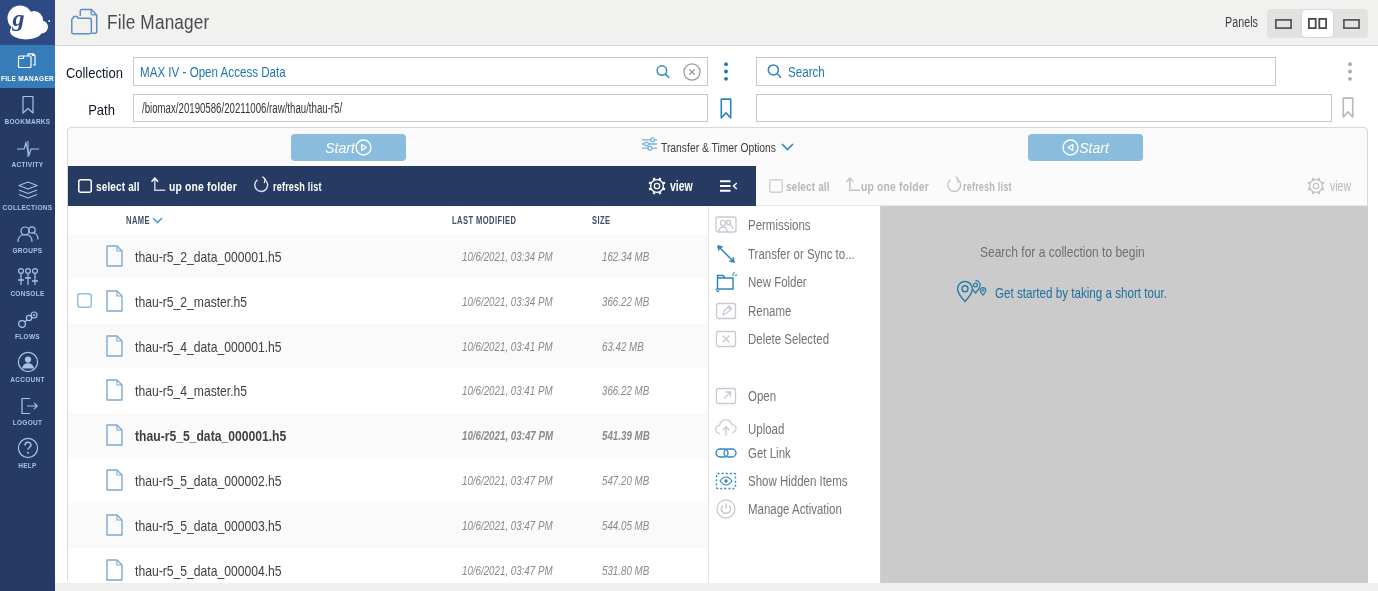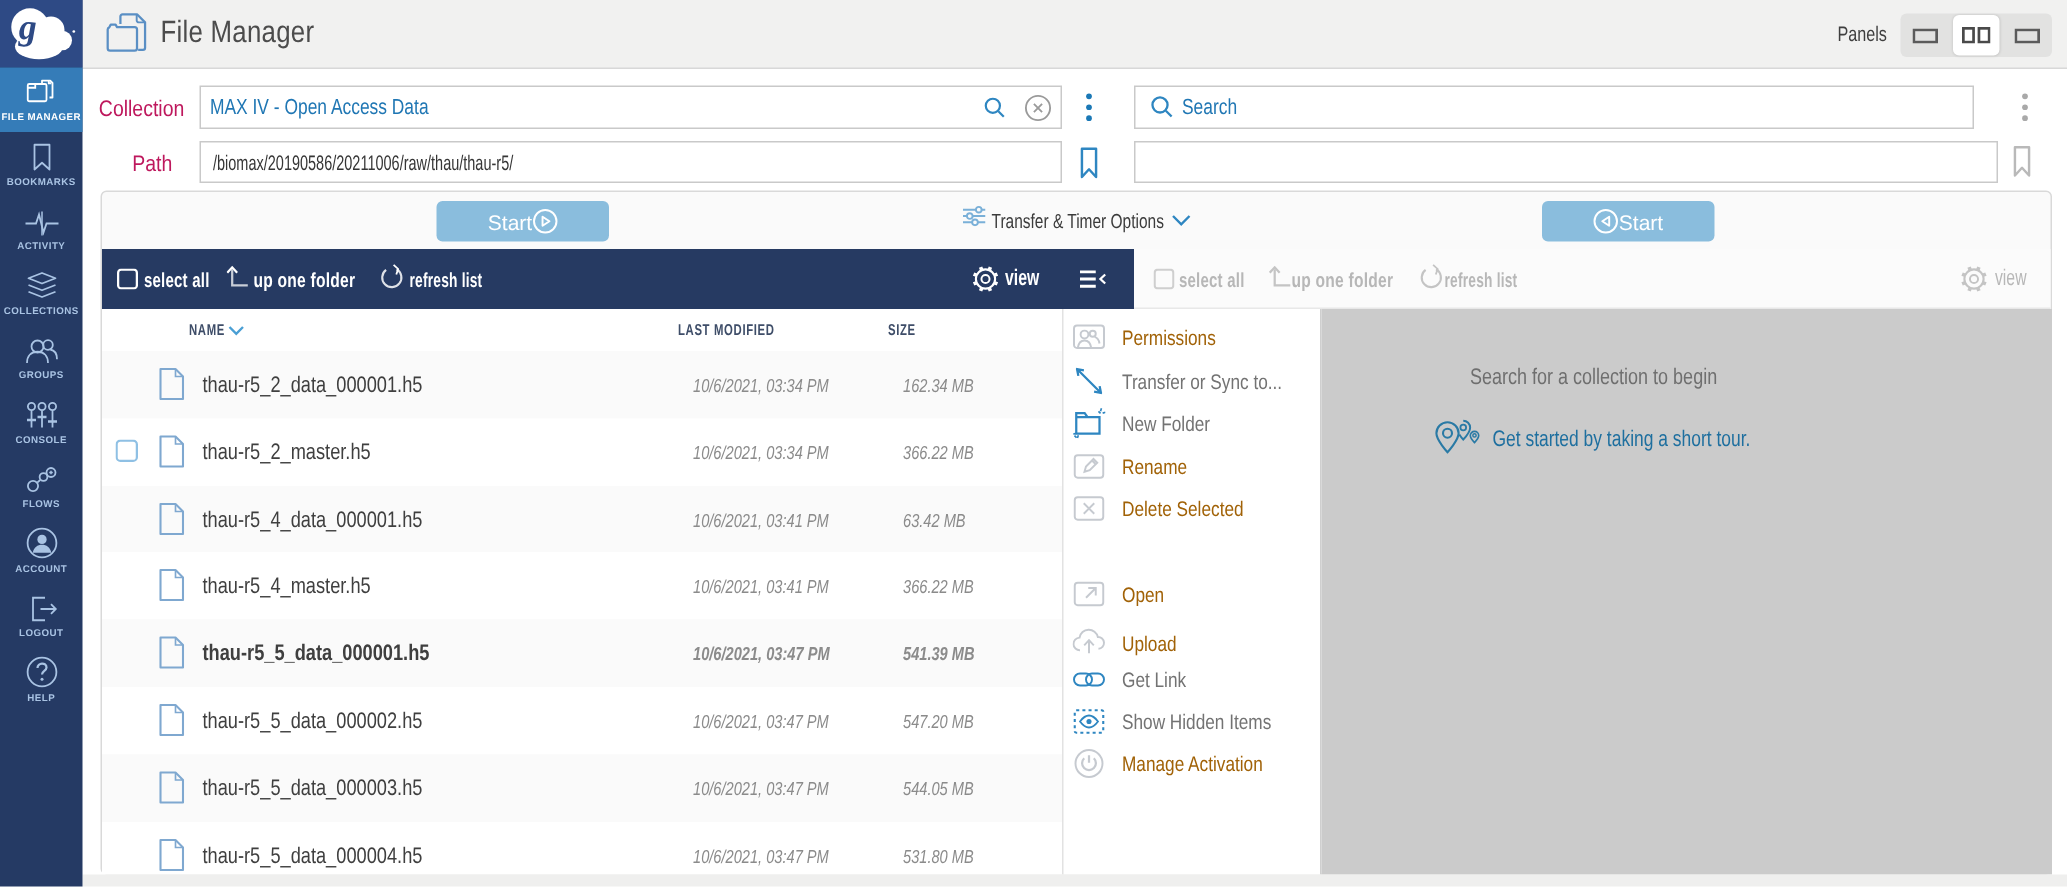--- a/index.html
+++ b/index.html
@@ -19,45 +19,45 @@
 
   
   #header { position:absolute; left:55px; top:0; width:1323px; height:46px; background:#f1f1f0; border-bottom:1px solid #d8d8d8; }
   #title { position:absolute; left:52px; top:10px; font-size:20.5px; color:#4c4c4c; letter-spacing:.2px; }
   #panels-label { position:absolute; left:1170px; top:14px; font-size:14px; color:#3f3f3f; }
   #panels-group { position:absolute; right:10px; top:9px; width:101px; height:29px; background:#e2e2e1; border-radius:4px; display:flex; align-items:center; justify-content:space-around; }
   .pbtn { width:31px; height:27px; display:flex; align-items:center; justify-content:center; }
   .pbtn.sel { background:#fff; border-radius:4px; box-shadow:0 0 2px rgba(0,0,0,.15); }
 
   
-  .flabel { position:absolute; font-size:15px; color:#be185d; text-align:right; }
+  .flabel { position:absolute; font-size:15px; color:#0f172a; text-align:right; }
   .finput { position:absolute; background:#fff; border:1px solid #c9c9c9; border-radius:0; font-size:14.5px; display:flex; align-items:center; }
 
   
   #bigbox { position:absolute; left:67px; top:127px; width:1301px; height:456px; border:1px solid #d9d9d9; border-radius:4px; background:#fafafa; }
-  .startbtn { position:absolute; width:115px; height:27px; background:#8abddd; border-radius:4px; color:#fff; font-size:14px; display:flex; align-items:center; justify-content:center; gap:0; }
+  .startbtn { position:absolute; width:115px; height:27px; background:#8abddd; border-radius:4px; color:#fff; font-size:14px; display:flex; align-items:center; justify-content:center; gap:0;font-style:italic; }
   #navybar { position:absolute; left:68px; top:166px; width:688px; height:40px; background:#263a62; color:#fff; }
   #graybar { position:absolute; left:756px; top:166px; width:611px; height:40px; background:#fbfbfb; border-bottom:1px solid #e8e8e8; color:#b7b7b7; }
   .tbtxt { font-size:13.5px; font-weight:bold; letter-spacing:.2px; }
 
   
   #listhead { position:absolute; left:68px; top:206px; width:640px; height:28px; background:#fff; }
   .colhead { position:absolute; font-size:10.5px; font-weight:bold; color:#3e4d68; letter-spacing:.6px; top:8px; transform:scaleX(.72); transform-origin:0 50%; white-space:nowrap; }
   .row { position:absolute; left:68px; width:640px; height:45px; }
   .row .fname { position:absolute; left:67px; top:14px; font-size:15px; color:#3f3f3f; transform:scaleX(.81); transform-origin:0 50%; white-space:nowrap; }
   .row .fdate { position:absolute; left:394px; top:16px; font-size:12.5px; font-style:italic; color:#8b8b8b; transform:scaleX(.78); transform-origin:0 50%; white-space:nowrap; }
   .row .fsize { position:absolute; left:534px; top:16px; font-size:12.5px; font-style:italic; color:#8b8b8b; transform:scaleX(.78); transform-origin:0 50%; white-space:nowrap; }
   .row .ficon { position:absolute; left:38px; top:11px; }
 
   
   #menu { position:absolute; left:708px; top:206px; width:173px; height:377px; background:#fff; border-left:1px solid #e2e2e2; border-right:1px solid #cfcfcf; }
   .mitem { position:absolute; left:0; width:173px; height:28px; display:flex; align-items:center; }
   .mitem .micon { position:absolute; left:6px; width:22px; height:22px; display:flex; align-items:center; justify-content:center; }
   .mitem .mtext { position:absolute; left:39px; font-size:14px; transform:scaleX(.82); transform-origin:0 50%; white-space:nowrap; }
-  .mdis { color:#a16207;text-align:center; }
+  .mdis { color:#737373;text-align:center; }
   .mact { color:#737373; }
 
   
   #graypanel { position:absolute; left:881px; top:206px; width:487px; height:377px; background:#cbcbcb; }
 
   #bottomstrip { position:absolute; left:55px; top:583px; width:1323px; height:8px; background:#efefee; }
 </style>
 </head>
 <body>
 <div id="header">
@@ -107,21 +107,21 @@
       <circle cx="3" cy="16.8" r="1.9"></circle>
     </svg>
 </div>
 <div class="flabel" style="left:40px;top:101px;width:75px;"><span class="sx" style="transform:scaleX(.865);transform-origin:100% 50%;">Path</span></div>
 <div class="finput" style="left:133px;top:94px;width:575px;height:28px;">
   <span class="sx" style="margin-left:8px;color:#363636;font-size:14px;transform:scaleX(.69);">/biomax/20190586/20211006/raw/thau/thau-r5/</span>
 </div>
 <svg class="abs" style="left:720px;top:98px" width="12" height="22" viewBox="0 0 14 25" fill="none" stroke="#2e86c1" stroke-width="1.9">
   <path d="M1.5 1 h11 v22 l-5.5 -6 -5.5 6 z" stroke-linejoin="round"></path>
 </svg>
-<div class="finput" style="left:756px;top:57px;width:560px;height:29px;">
+<div class="finput" style="left:756px;top:57px;width:520px;height:29px;">
   <svg style="margin-left:9px" width="17" height="17" viewBox="0 0 22 20" fill="none" stroke="#2e86c1" stroke-width="2">
     <circle cx="9.5" cy="8" r="6.5"></circle>
       <path d="M14.5 13 l5 5"></path>
   </svg>
   <span class="sx" style="margin-left:5px;color:#2077b4;font-size:14.5px;transform:scaleX(.8);">Search</span>
 </div>
 <div class="abs" style="left:1347px;top:62px;width:6px;height:19px;">
   <svg width="6" height="19" viewBox="0 0 6 19" fill="#a9a9a9">
       <circle cx="3" cy="2.2" r="1.9"></circle>
       <circle cx="3" cy="9.5" r="1.9"></circle>

